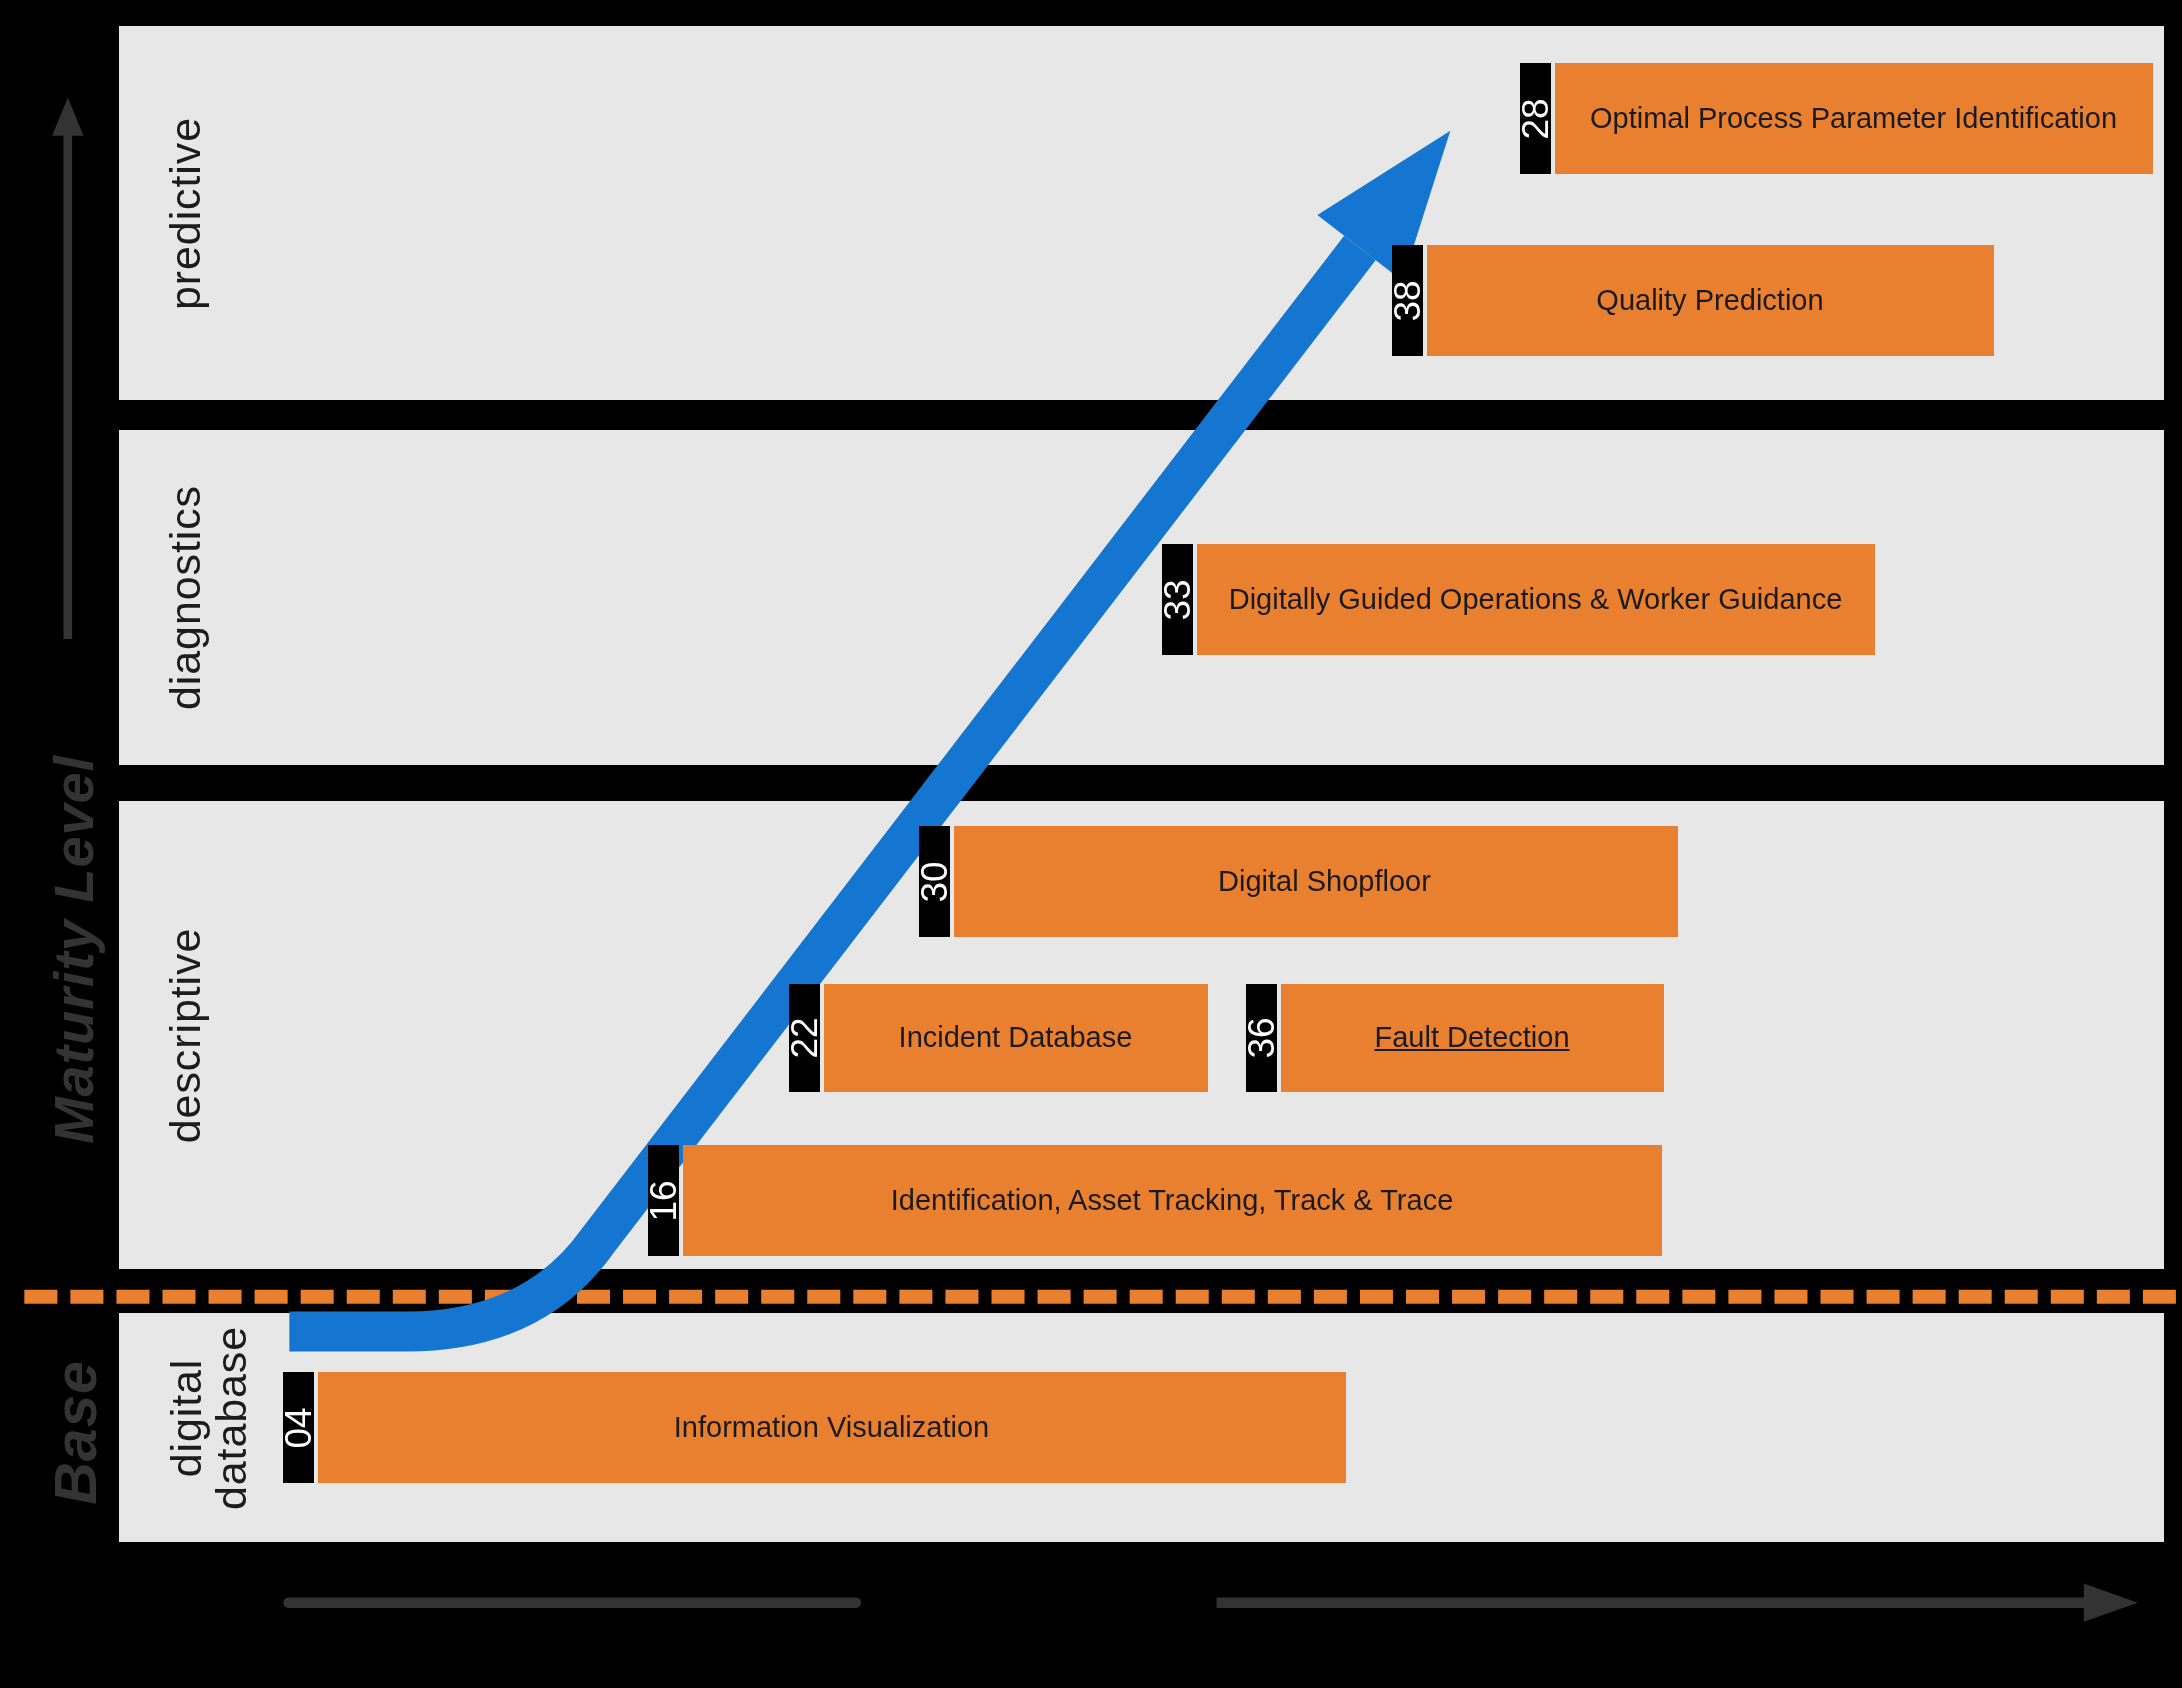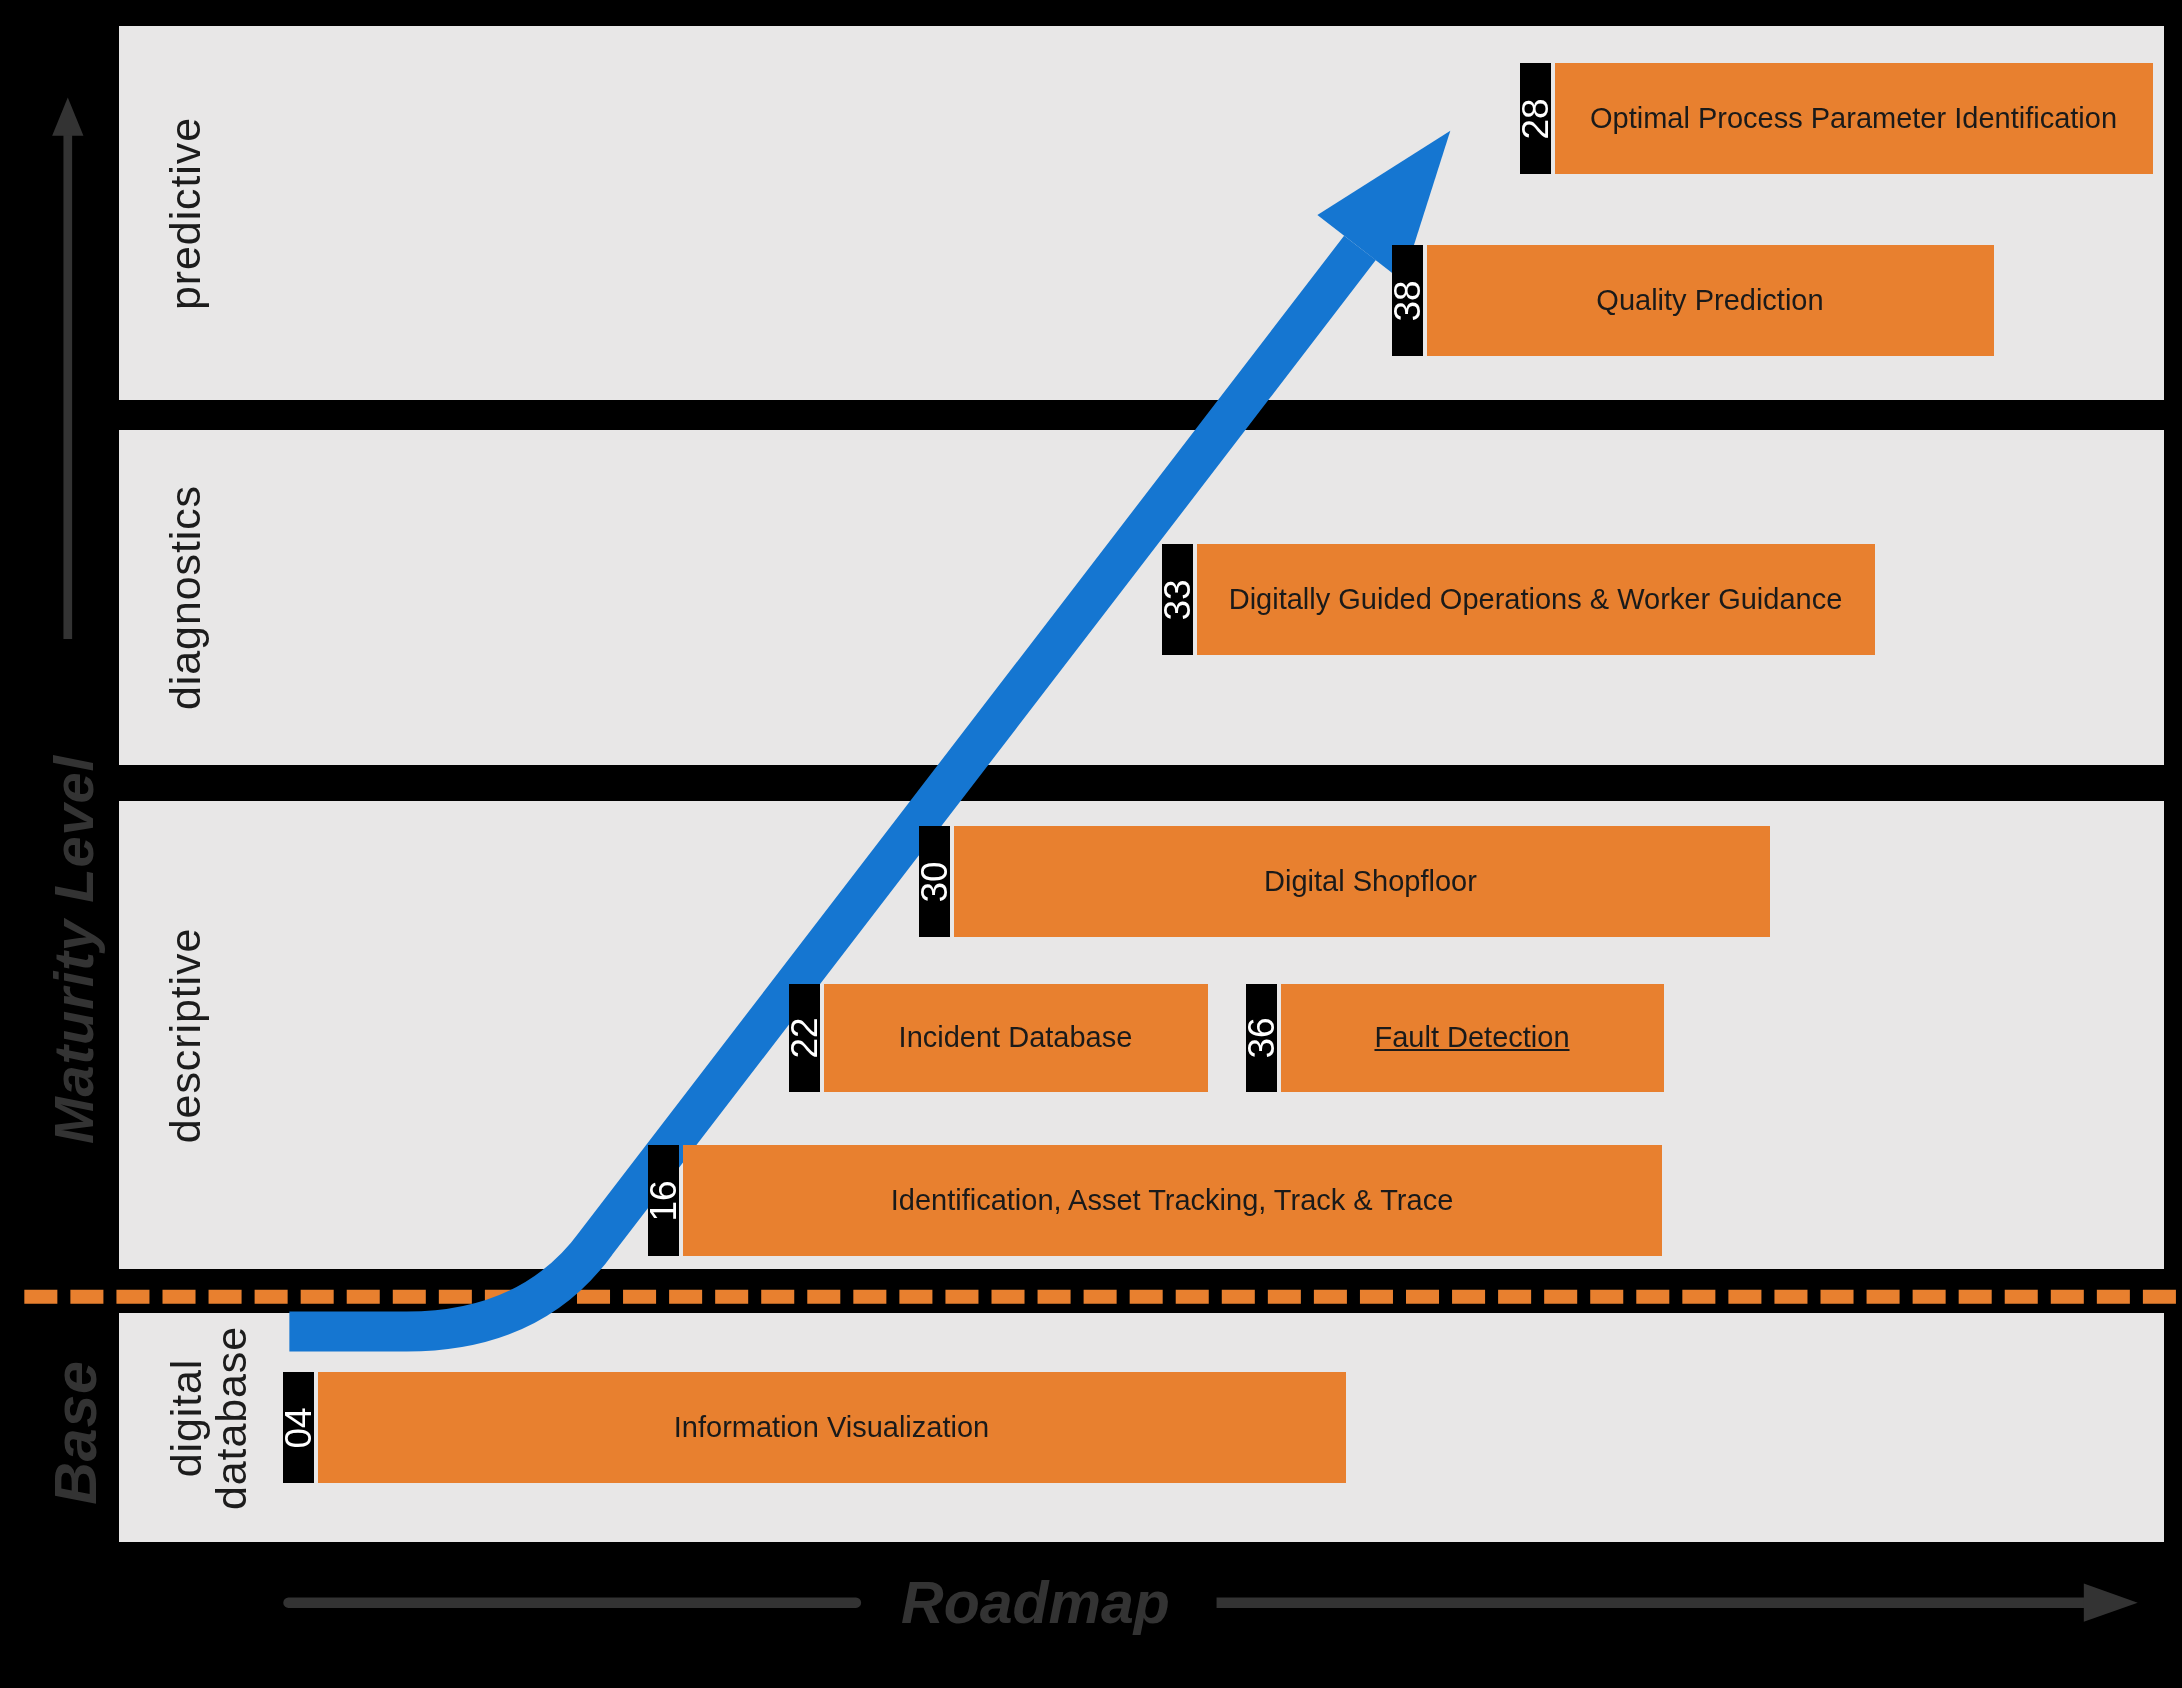--- a/index.html
+++ b/index.html
@@ -102,21 +102,20 @@
     <polygon points="1669,150 1614,323 1516,247" style="fill:var(--blue);"></polygon>
   </svg>
 
   <div class="rot-label" style="left:2.6px;top:183px;width:365px;height:61px;">predictive</div>
   <div class="rot-label" style="left:2.6px;top:567px;width:365px;height:61px;">diagnostics</div>
   <div class="rot-label" style="left:2.6px;top:1005px;width:365px;height:61px;">descriptive</div>
   <div class="rot-label" style="left:96px;top:1353px;width:226px;height:130px;">digital database</div>
 
   <div class="rot-label axis-label" style="left:-195px;top:906px;width:539px;height:87px;font-size:56px;">Maturity Level</div>
   <div class="rot-label axis-label" style="left:-54px;top:1389px;width:261px;height:87px;font-size:59px;">Base</div>
-  <div class="roadmap-label axis-label" style="left:853px;top:1559px;width:365px;height:87px;">Roadmap</div>
 
   <div class="bar" style="left:1520px;top:63px;height:111px;">
     <div class="tab">
       <span>28</span>
     </div>
     <div class="body" style="width:598px;">Optimal Process Parameter Identification</div>
   </div>
 
   <div class="bar" style="left:1392px;top:245px;height:111px;">
     <div class="tab">
@@ -129,21 +128,21 @@
     <div class="tab">
       <span>33</span>
     </div>
     <div class="body" style="width:678px;">Digitally Guided Operations &amp; Worker Guidance</div>
   </div>
 
   <div class="bar" style="left:919px;top:826px;height:111px;">
     <div class="tab">
       <span>30</span>
     </div>
-    <div class="body" style="width:816px;padding-left:44px;">Digital Shopfloor</div>
+    <div class="body" style="width:724px;padding-left:44px;">Digital Shopfloor</div>
   </div>
 
   <div class="bar" style="left:789px;top:984px;height:108px;">
     <div class="tab">
       <span>22</span>
     </div>
     <div class="body" style="width:384px;">Incident Database</div>
   </div>
 
   <div class="bar" style="left:1246px;top:984px;height:108px;">

